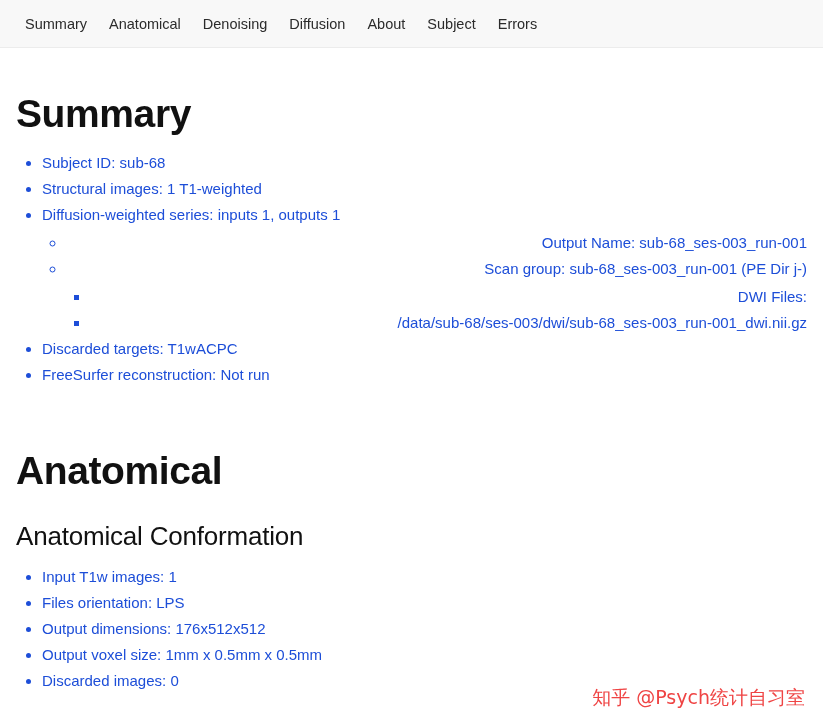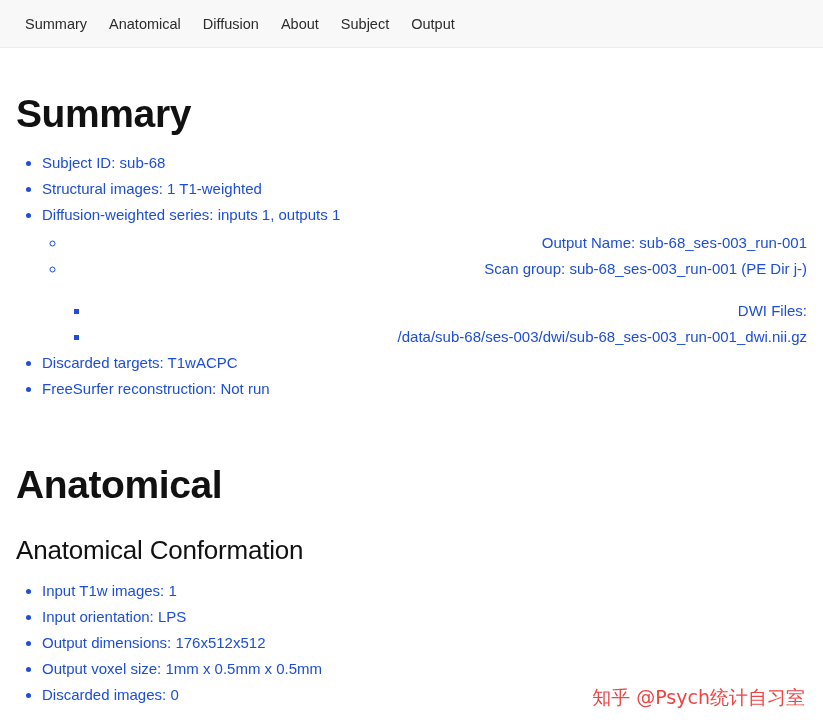--- a/index.html
+++ b/index.html
@@ -63,21 +63,21 @@
   }
   ul ul {
     list-style-type: circle;
     padding-left: 24px;
     margin-top: 3px;
     text-align: right;
   }
   ul ul ul {
     list-style-type: square;
     padding-left: 24px;
-    margin-top: 17px;
+    margin-top: 3px;
   }
   li {
     font-size: 15px;
     line-height: 25px;
     color: #1d4ed8;
     margin: 1px 0;
   }
 
   
   .watermark {
@@ -89,24 +89,25 @@
     font-family: "DejaVu Sans", sans-serif;
     white-space: nowrap;
   }
 </style>
 </head>
 <body>
 
 <div class="navbar">
   <a class="nav-item">Summary</a>
   <a class="nav-item">Anatomical</a>
+  <a class="nav-item">Denoising</a>
   <a class="nav-item">Diffusion</a>
   <a class="nav-item">About</a>
   <a class="nav-item">Subject</a>
-  <a class="nav-item">Output</a>
+  <a class="nav-item">Errors</a>
 </div>
 
 <div class="content">
 
   <h1>Summary</h1>
 
   <ul>
     <li>Subject ID: sub-68</li>
     <li>Structural images: 1 T1-weighted</li>
     <li>
@@ -125,21 +126,21 @@
     <li>Discarded targets: T1wACPC</li>
     <li>FreeSurfer reconstruction: Not run</li>
   </ul>
 
   <h1 class="anat">Anatomical</h1>
 
   <h2>Anatomical Conformation</h2>
 
   <ul>
     <li>Input T1w images: 1</li>
-    <li>Input orientation: LPS</li>
+    <li>Files orientation: LPS</li>
     <li>Output dimensions: 176x512x512</li>
     <li>Output voxel size: 1mm x 0.5mm x 0.5mm</li>
     <li>Discarded images: 0</li>
   </ul>
 
 </div>
 
 <div class="watermark">知乎 @Psych统计自习室</div>
 
 </body></html>

